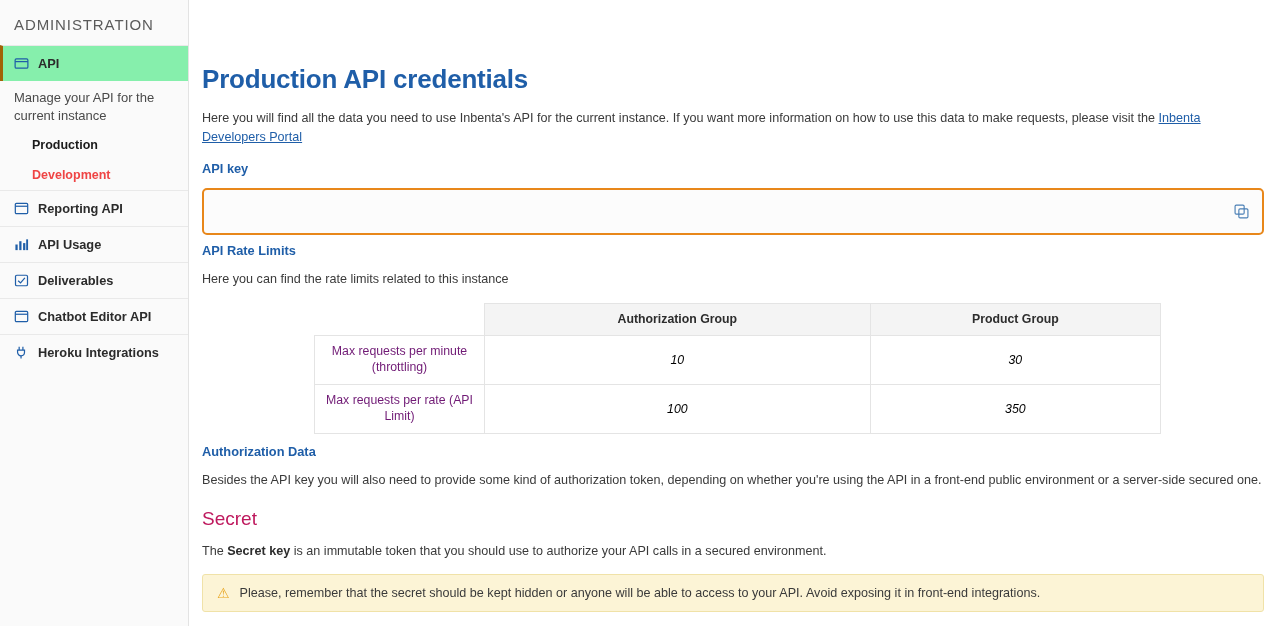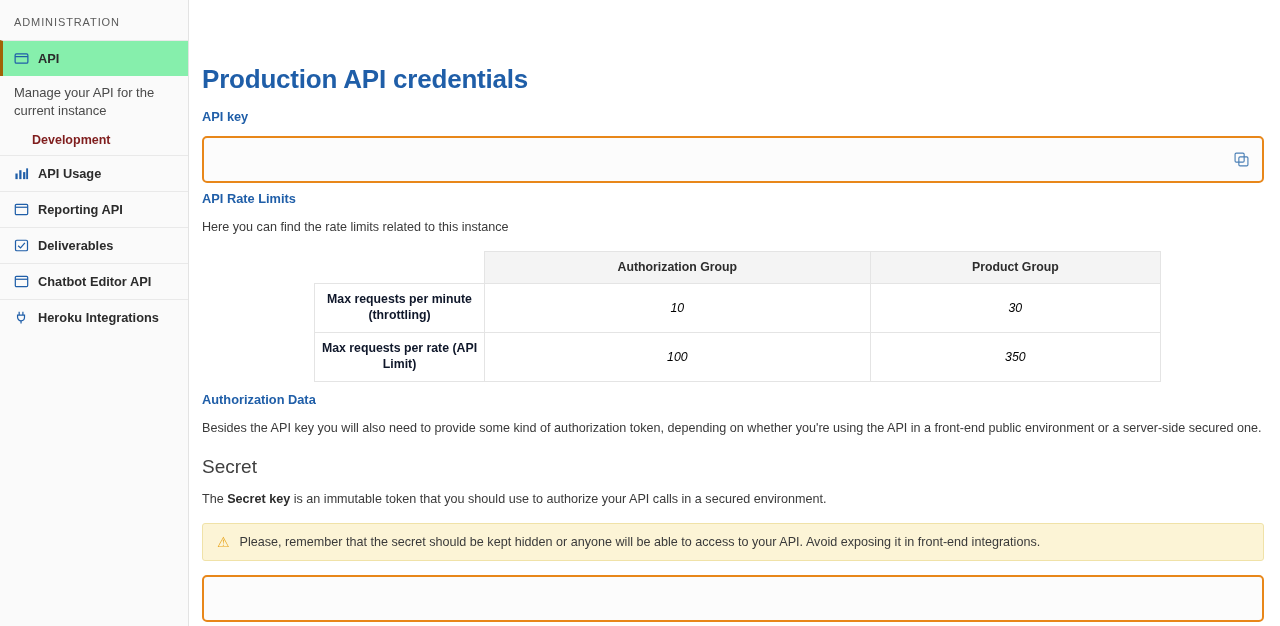--- a/index.html
+++ b/index.html
@@ -22,21 +22,21 @@
   
   .sidebar {
     width: 189px;
     min-width: 189px;
     height: 626px;
     background: #fafafa;
     border-right: 1px solid #e3e3e3;
     padding-top: 0;
   }
   .sidebar-title {
-    font-size: 11px;
+    font-size: 15px;
     letter-spacing: 0.9px;
     color: #5b5b5b;
     padding: 16px 0 12px 14px;
     font-weight: 400;
   }
   .nav-item {
     display: flex;
     align-items: center;
     gap: 9px;
     padding: 10px 12px 10px 14px;
@@ -63,21 +63,21 @@
   .nav-icon svg { width: 15px; height: 15px; display: block; }
   .nav-sub-note {
     font-size: 13px;
     color: #4a4a4a;
     line-height: 1.35;
     padding: 8px 14px 6px 14px;
   }
   .subnav-item {
     font-size: 12.5px;
     font-weight: bold;
-    color: #7f1d1d;
+    color: #ef4444;
     padding: 8px 12px 8px 32px;
     cursor: pointer;
   }
   .subnav-item.active { color: #1a1a1a; }
 
   
   .main {
     flex: 1;
     height: 626px;
     overflow: hidden;
@@ -102,21 +102,21 @@
     color: #1f5ea8;
     text-decoration: underline;
   }
   .section-label {
     color: #1f5ea8;
     font-weight: bold;
     font-size: 12.8px;
     margin: 0 0 12px 0;
   }
   .section-heading-lg {
-    color: #404040;
+    color: #be185d;
     font-size: 19px;
     font-weight: normal;
     margin: 18px 0 12px 0;
   }
   .credential-box {
     border: 2px solid #e8871a;
     border-radius: 5px;
     background: #fcfcfc;
     height: 47px;
     margin: 0 0 4px 0;
@@ -162,22 +162,22 @@
     font-weight: bold;
     color: #2d2d2d;
     height: 32px;
   }
   table.rate-table thead th.blank {
     background: #fff;
     border-top-color: #fff;
     border-left-color: #fff;
   }
   table.rate-table td.row-head {
-    font-weight: bold;
-    color: #0f172a;
+    font-weight: normal;
+    color: #701a75;
     width: 170px;
     line-height: 1.3;
   }
   table.rate-table td.num { color: #000000; font-style: italic; }
 
   .warning-bar {
     background: #fcf4d6;
     border: 1px solid #f0e2a8;
     border-radius: 3px;
     display: flex;
@@ -209,47 +209,48 @@
         <svg viewBox="0 0 16 16" fill="none" stroke="currentColor" stroke-width="1.3">
           <rect x="1.2" y="3" width="13.6" height="10" rx="1.4"></rect>
           <line x1="1.2" y1="6" x2="14.8" y2="6"></line>
         </svg>
       </span>
       <span>API</span>
     </div>
 
     <div class="nav-sub-note">Manage your API for the current instance</div>
 
+    <div class="subnav-item active">Production</div>
     <div class="subnav-item">Development</div>
+
+    <div class="nav-item">
+      <span class="nav-icon">
+        <svg viewBox="0 0 16 16" fill="none" stroke="currentColor" stroke-width="1.3">
+          <rect x="1.4" y="2.6" width="13.2" height="10.8" rx="1.2"></rect>
+          <line x1="1.4" y1="5.6" x2="14.6" y2="5.6"></line>
+        </svg>
+      </span>
+      <span>Reporting API</span>
+    </div>
 
     <div class="nav-item">
       <span class="nav-icon">
         <svg viewBox="0 0 16 16" fill="currentColor">
           <rect x="1.5" y="8" width="2.4" height="6"></rect>
           <rect x="5.6" y="4.5" width="2.4" height="9.5"></rect>
           <rect x="9.7" y="6.5" width="2.4" height="7.5"></rect>
           <rect x="13" y="2.5" width="2" height="11.5"></rect>
         </svg>
       </span>
       <span>API Usage</span>
     </div>
 
     <div class="nav-item">
       <span class="nav-icon">
         <svg viewBox="0 0 16 16" fill="none" stroke="currentColor" stroke-width="1.3">
-          <rect x="1.4" y="2.6" width="13.2" height="10.8" rx="1.2"></rect>
-          <line x1="1.4" y1="5.6" x2="14.6" y2="5.6"></line>
-        </svg>
-      </span>
-      <span>Reporting API</span>
-    </div>
-
-    <div class="nav-item">
-      <span class="nav-icon">
-        <svg viewBox="0 0 16 16" fill="none" stroke="currentColor" stroke-width="1.3">
           <rect x="1.6" y="2.4" width="12.8" height="11.2" rx="1.4"></rect>
           <polyline points="4.4,8.2 7,10.6 11.6,5.2"></polyline>
         </svg>
       </span>
       <span>Deliverables</span>
     </div>
 
     <div class="nav-item">
       <span class="nav-icon">
         <svg viewBox="0 0 16 16" fill="none" stroke="currentColor" stroke-width="1.3">
@@ -269,20 +270,23 @@
         </svg>
       </span>
       <span>Heroku Integrations</span>
     </div>
   </aside>
 
   <main class="main">
 
     <h1 class="page-title">Production API credentials</h1>
 
+    <p class="body-text">
+      <span>Here you will find all the data you need to use Inbenta's API for the current instance. If you want more information on how to use this data to make requests, please visit the </span><a href="#">Inbenta Developers Portal</a>
+    </p>
 
     <div class="section-label">API key</div>
 
 
     <div class="credential-box">
       <span class="credential-value"></span>
       <span class="copy-btn">
         <svg viewBox="0 0 18 18" fill="none" stroke="currentColor" stroke-width="1.2">
           <rect x="2.2" y="2.2" width="9.6" height="9.6" rx="1.3"></rect>
           <rect x="6.2" y="6.2" width="9.6" height="9.6" rx="1.3"></rect>

